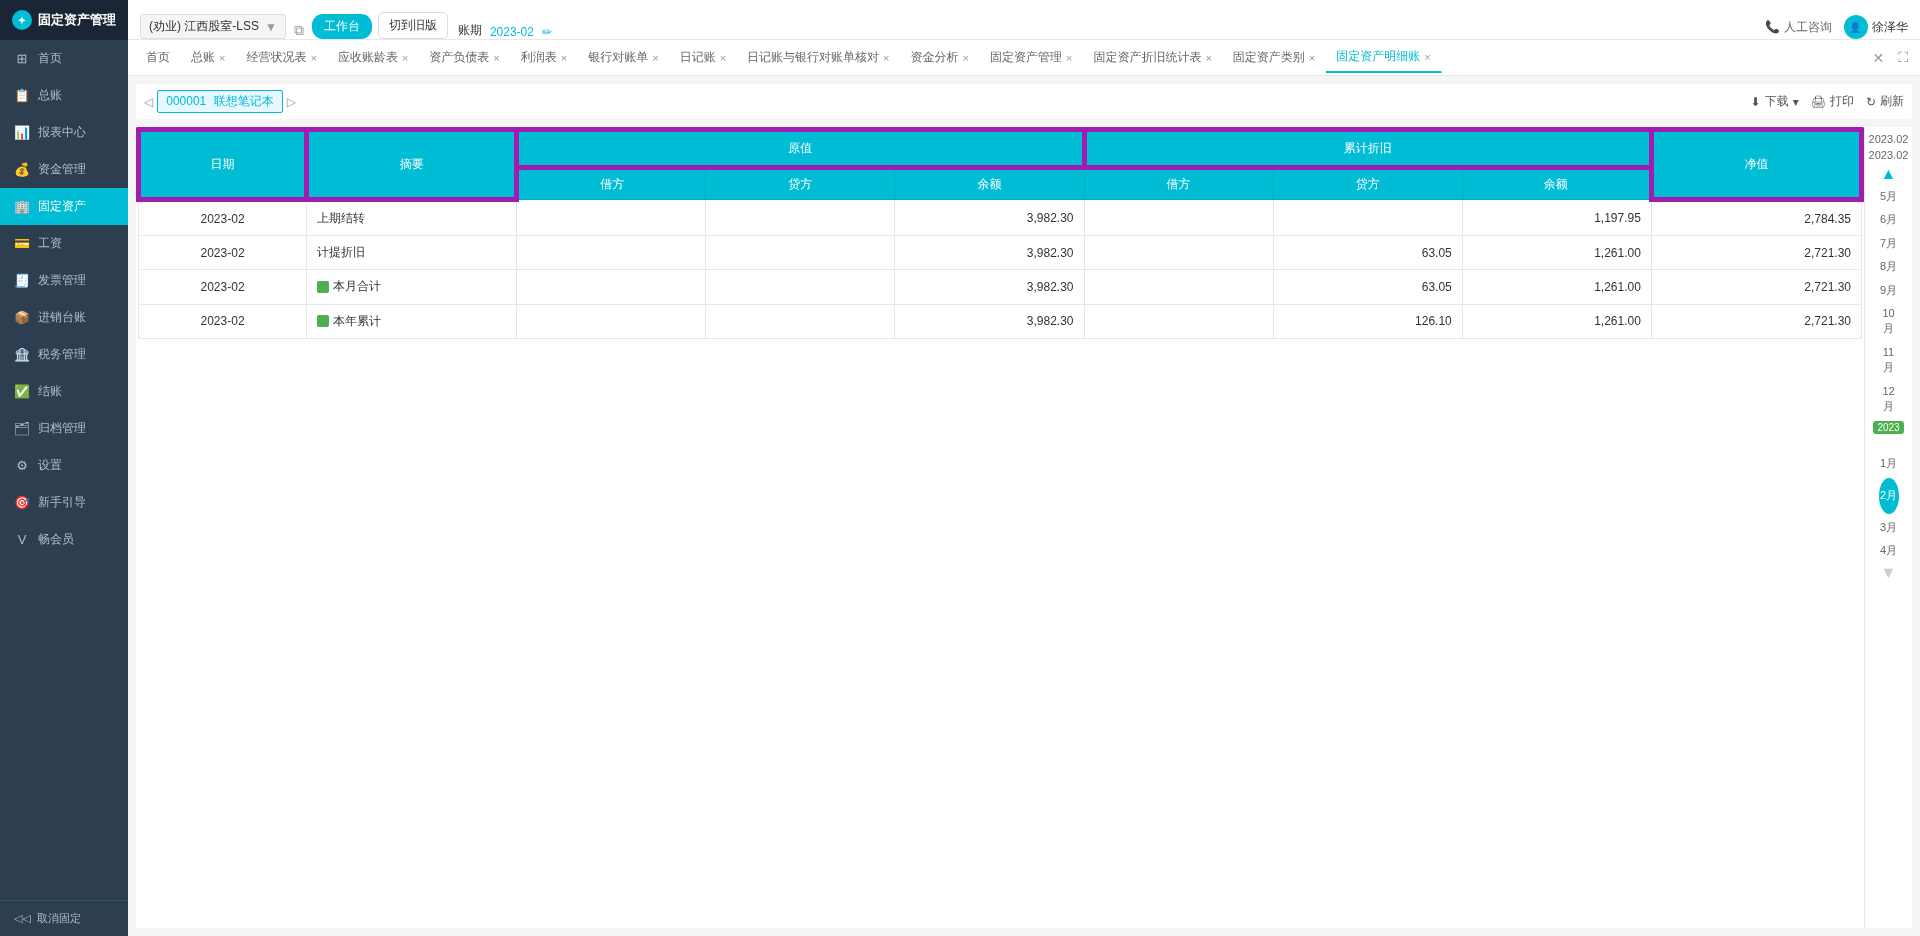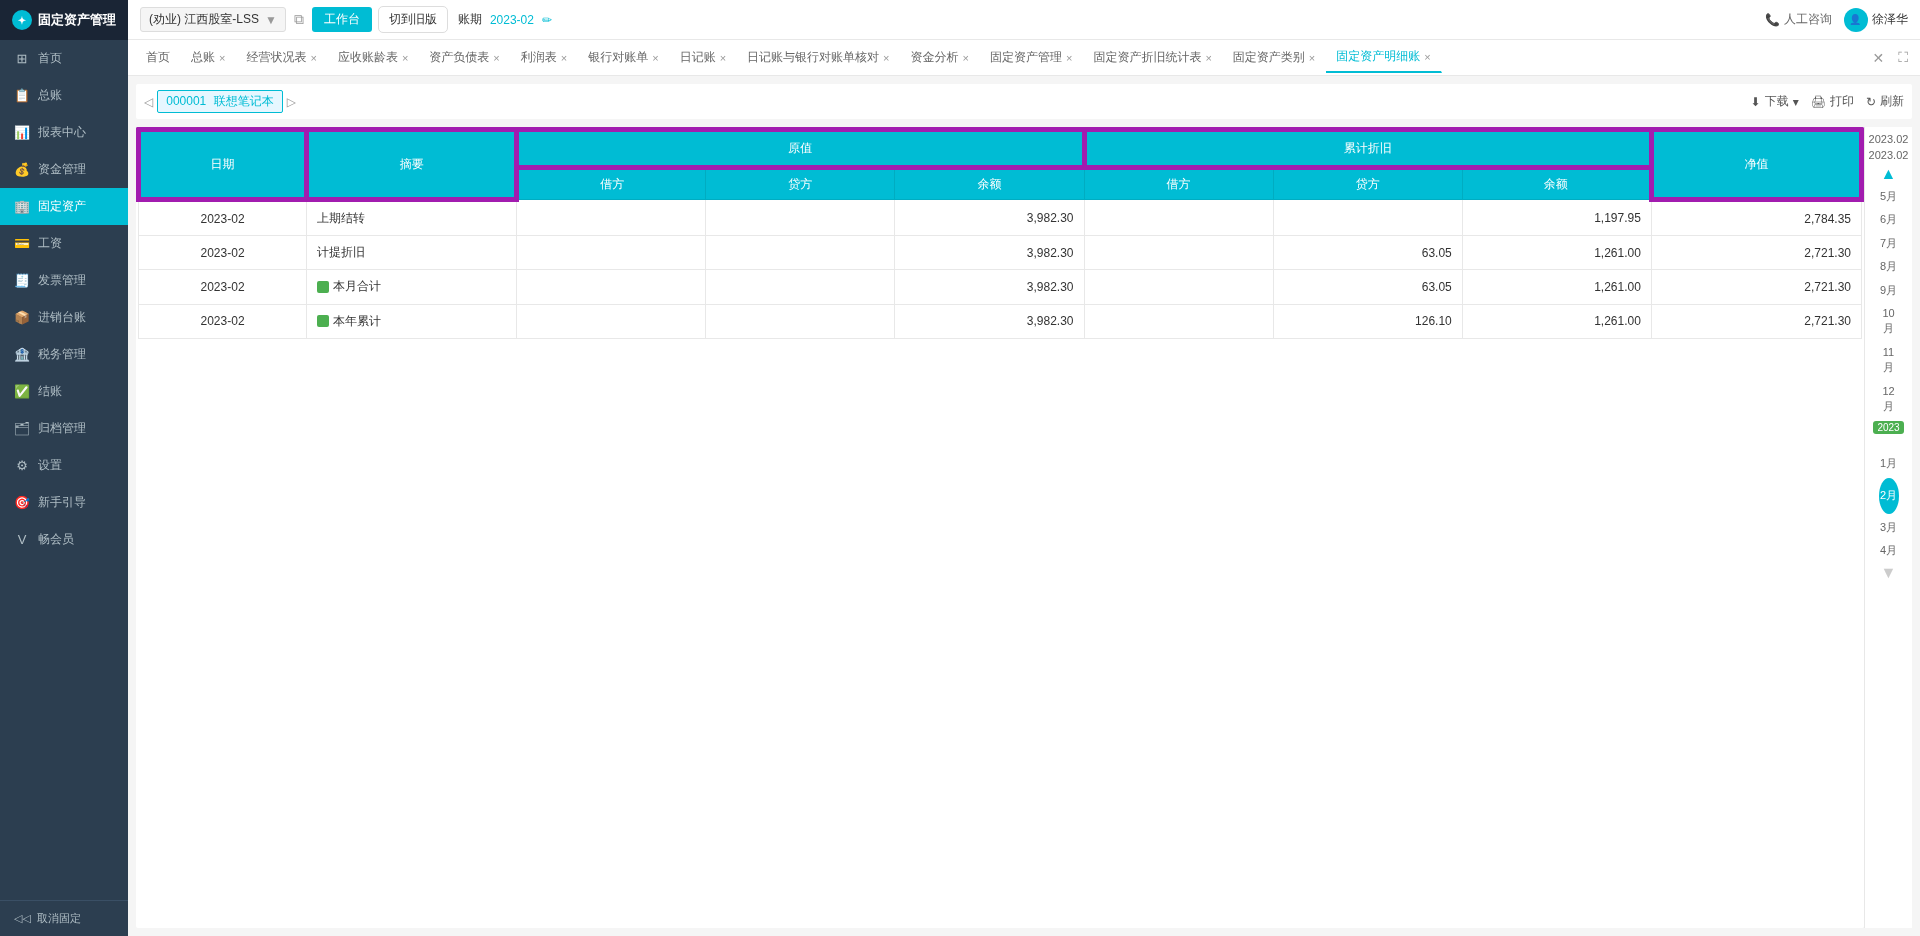--- a/index.html
+++ b/index.html
@@ -77,21 +77,21 @@
       display: flex;
       flex-direction: column;
       overflow: hidden;
     }
 
     
     .topbar {
       height: 40px;
       background: #fff;
       display: flex;
-      align-items: center;
+      align-items: flex-end;
       padding: 0 12px;
       border-bottom: 1px solid #e8e8e8;
       flex-shrink: 0;
     }
     .company-select {
       display: flex;
       align-items: center;
       background: #f5f5f5;
       border: 1px solid #ddd;
       border-radius: 3px;
@@ -105,21 +105,21 @@
     .copy-icon {
       margin: 0 8px;
       color: #999;
       cursor: pointer;
       font-size: 14px;
     }
     .workbench-btn {
       background: #00bcd4;
       color: #fff;
       border: none;
-      border-radius: 3px;
+      border-radius: 11px;
       padding: 4px 12px;
       cursor: pointer;
       font-size: 12px;
     }
     .switch-btn {
       background: #fff;
       color: #333;
       border: 1px solid #ddd;
       border-radius: 5px;
       padding: 4px 10px;

